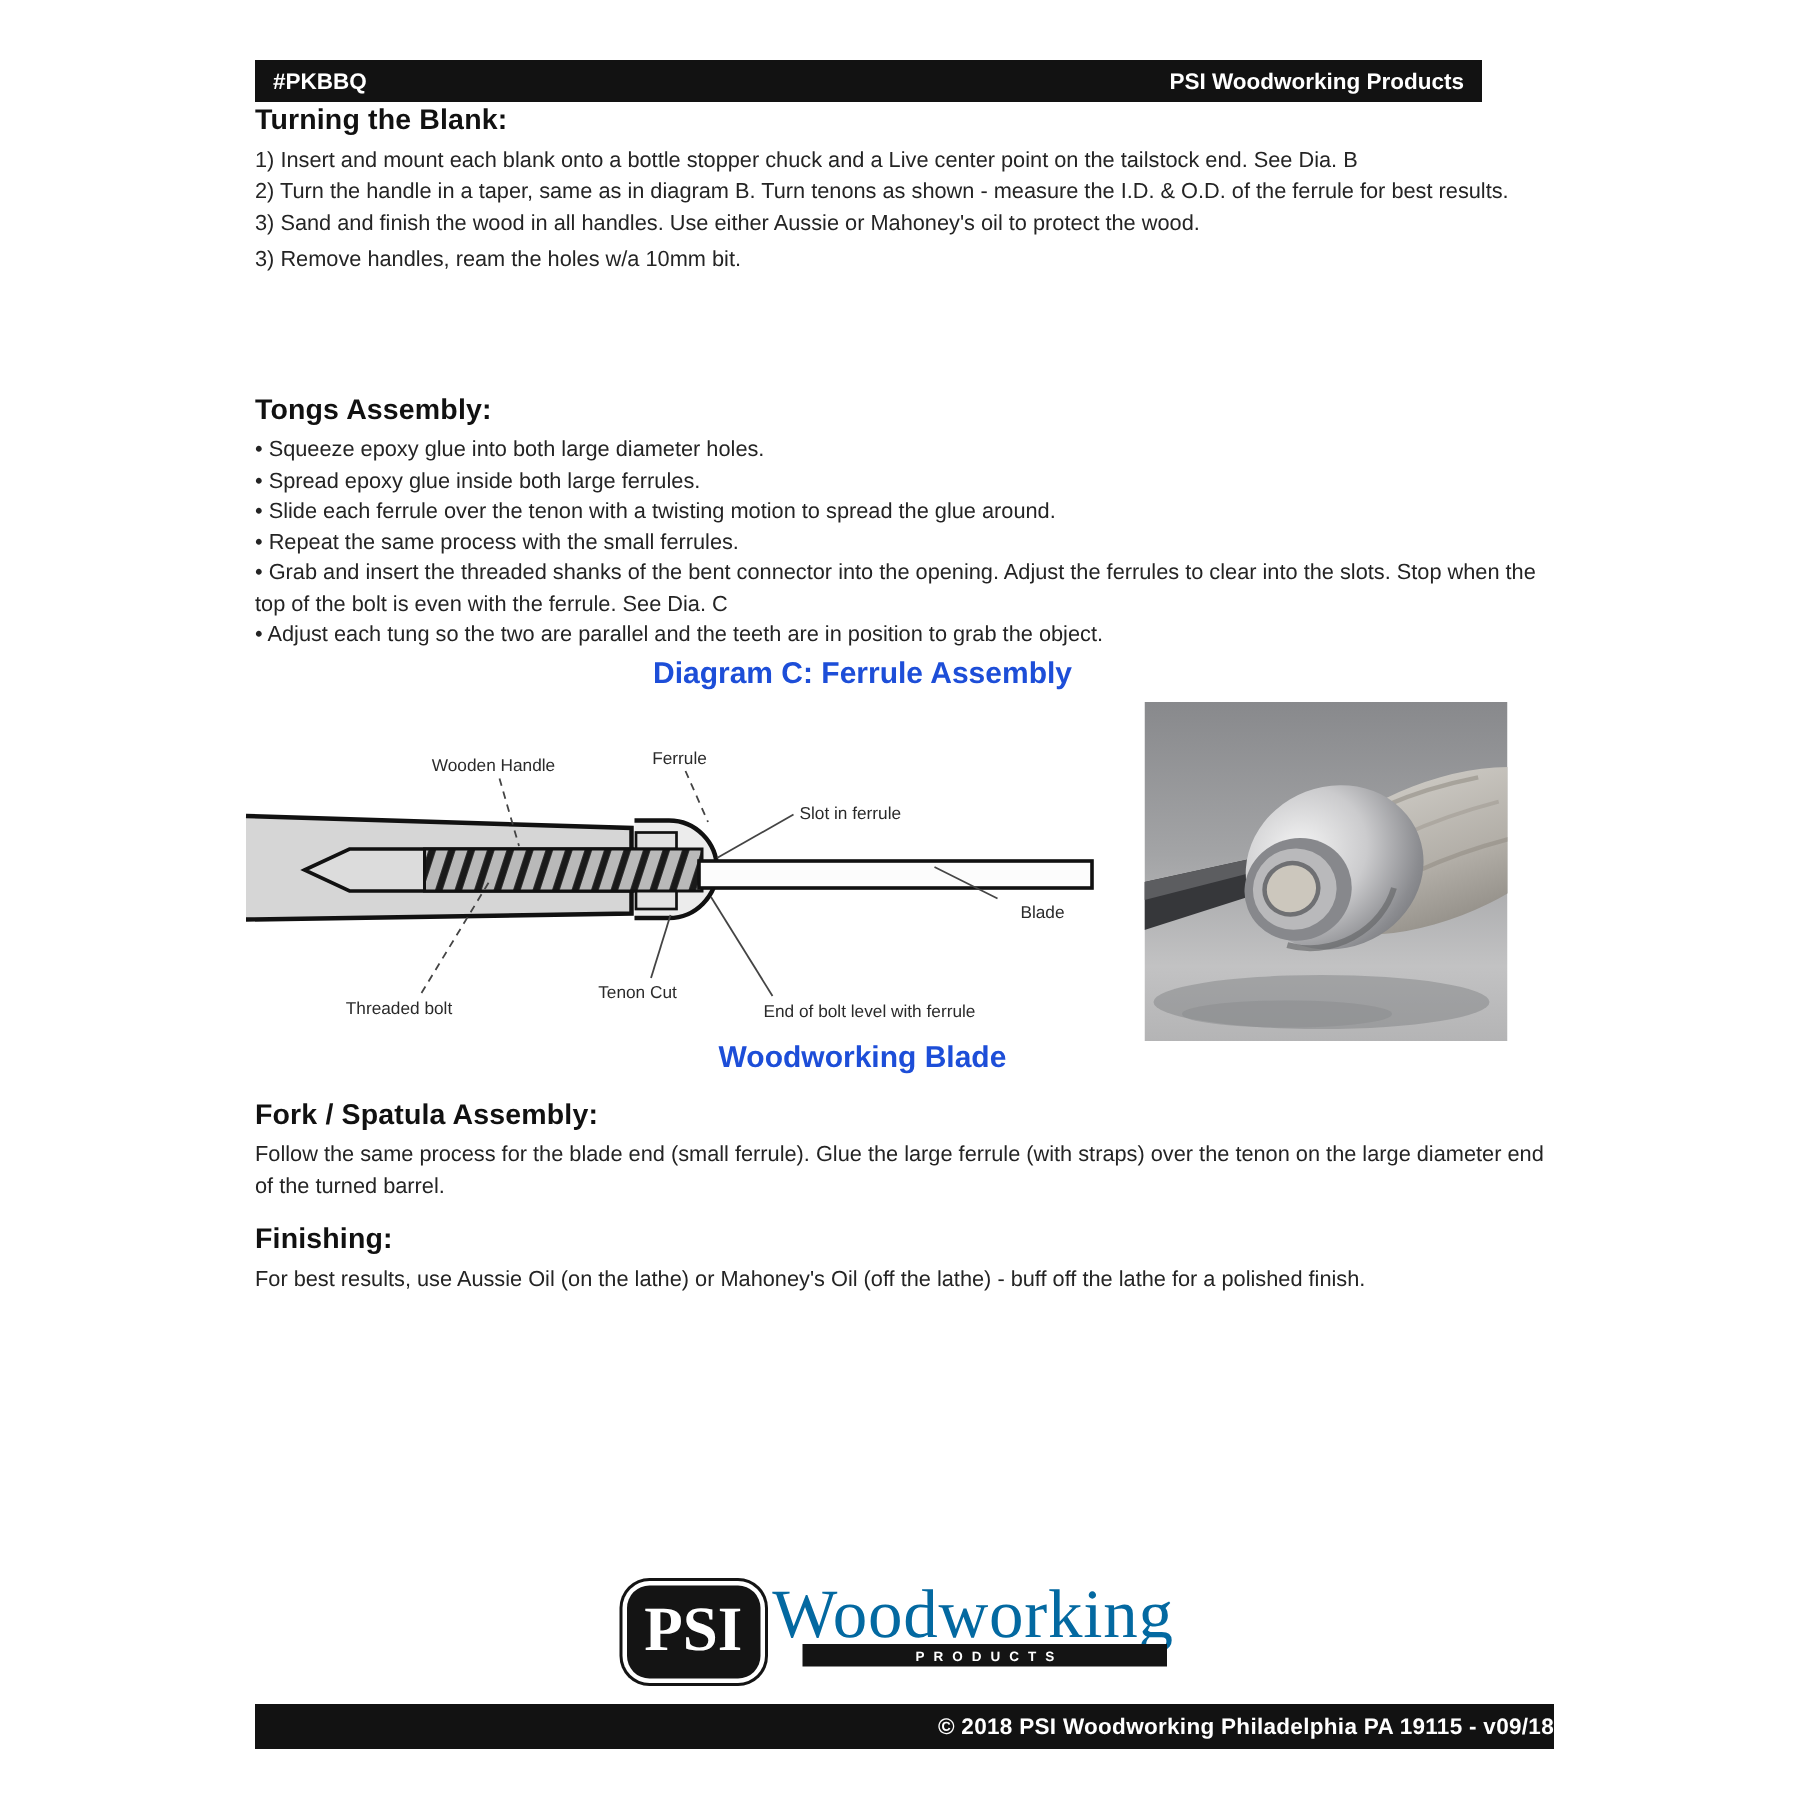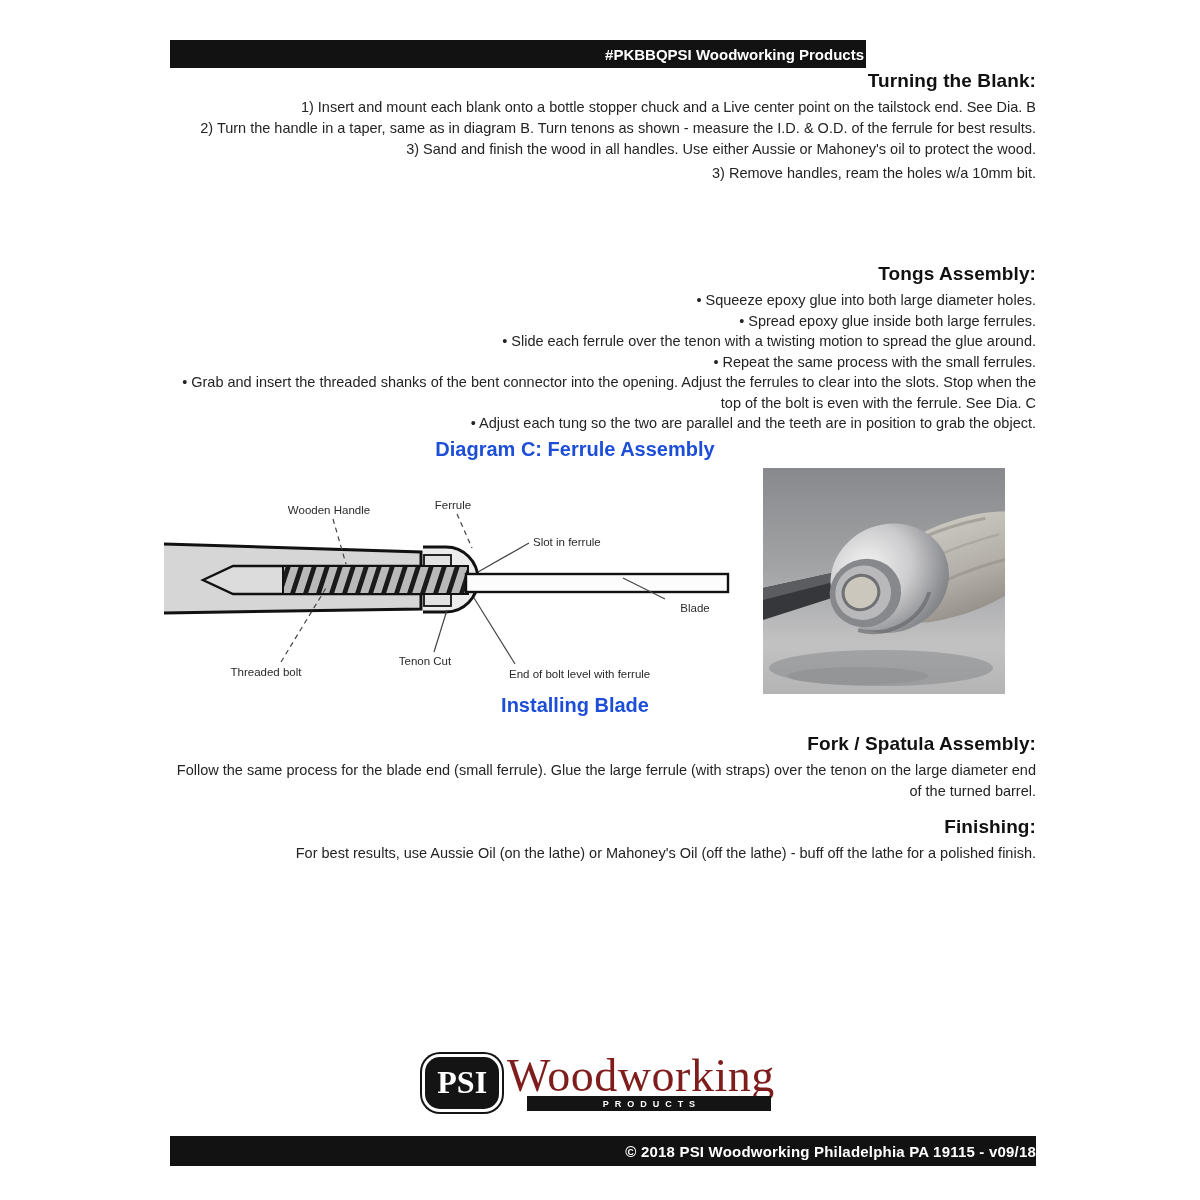--- a/index.html
+++ b/index.html
@@ -14,25 +14,25 @@
 
   
   .bar {
     background: #121212;
     color: #ffffff;
     display: flex;
     align-items: center;
     font-weight: bold;
     font-size: 15px;
   }
-  #header-bar { left: 170px; top: 40px; width: 696px; height: 28px; justify-content: flex-end; padding: 0 2px; }
+  #header-bar { left: 170px; top: 40px; width: 818px; height: 28px; justify-content: space-between; padding: 0 12px; }
   #footer-bar { left: 170px; top: 1136px; width: 866px; height: 30px; justify-content: flex-end; letter-spacing: 0.2px; }
 
   
-  .section { left: 170px; width: 866px; text-align: right; }
+  .section { left: 170px; width: 866px; }
   .section h2 {
     font-size: 19px;
     font-weight: bold;
     color: #111;
     margin-bottom: 5px;
     letter-spacing: 0.1px;
   }
   .section p, .section .line {
     font-size: 14.5px;
     line-height: 20.5px;
@@ -64,33 +64,33 @@
     left: 0; right: 0; top: 1052px;
     display: flex;
     justify-content: center;
     align-items: flex-start;
   }
   .psi-badge {
     background: #141414;
     color: #fff;
     font-family: "Liberation Serif", serif;
     font-weight: bold;
-    font-size: 32px;
+    font-size: 42px;
     line-height: 1;
     padding: 9px 12px 11px 12px;
     border-radius: 15px;
     box-shadow: 0 0 0 3px #ffffff, 0 0 0 5px #141414;
     margin: 5px 8px 0 0;
   }
   .wood-wrap { display: flex; flex-direction: column; }
   .wood-word {
     font-family: "Liberation Serif", serif;
     font-size: 46px;
     line-height: 1.05;
-    color: #7f1d1d;
+    color: #0369a1;
     letter-spacing: 0.5px;
   }
   .products-bar {
     background: #141414;
     color: #ffffff;
     height: 15px;
     margin: -4px 4px 0 20px;
     display: flex;
     align-items: center;
     justify-content: center;
@@ -209,21 +209,21 @@
 
   <g transform="rotate(-21 120 115)">
     <ellipse cx="128" cy="113" rx="60" ry="54" fill="url(#metal)"></ellipse>
     <ellipse cx="100" cy="118" rx="36" ry="34" fill="#87888c"></ellipse>
     <ellipse cx="98" cy="117" rx="28" ry="27" fill="#b9b9bb"></ellipse>
     <ellipse cx="96" cy="116" rx="18" ry="17" fill="#ccc7bd" stroke="#6f7073" stroke-width="3"></ellipse>
     <path d="M80,150 A 55,50 0 0 0 160,140" stroke="#5f6063" stroke-width="4" fill="none" opacity="0.6"></path>
   </g>
 </svg>
 
-<div class="abs center-head" id="installing-head">Installing Blade</div>
+<div class="abs center-head" id="installing-head">Woodworking Blade</div>
 
 <div class="abs section" id="fork">
   <h2>Fork / Spatula Assembly:</h2>
   <p>Follow the same process for the blade end (small ferrule). Glue the large ferrule (with straps) over the tenon on the large diameter end of the turned barrel.</p>
 </div>
 
 <div class="abs section" id="finishing">
   <h2>Finishing:</h2>
   <p>For best results, use Aussie Oil (on the lathe) or Mahoney's Oil (off the lathe) - buff off the lathe for a polished finish.</p>
 </div>

